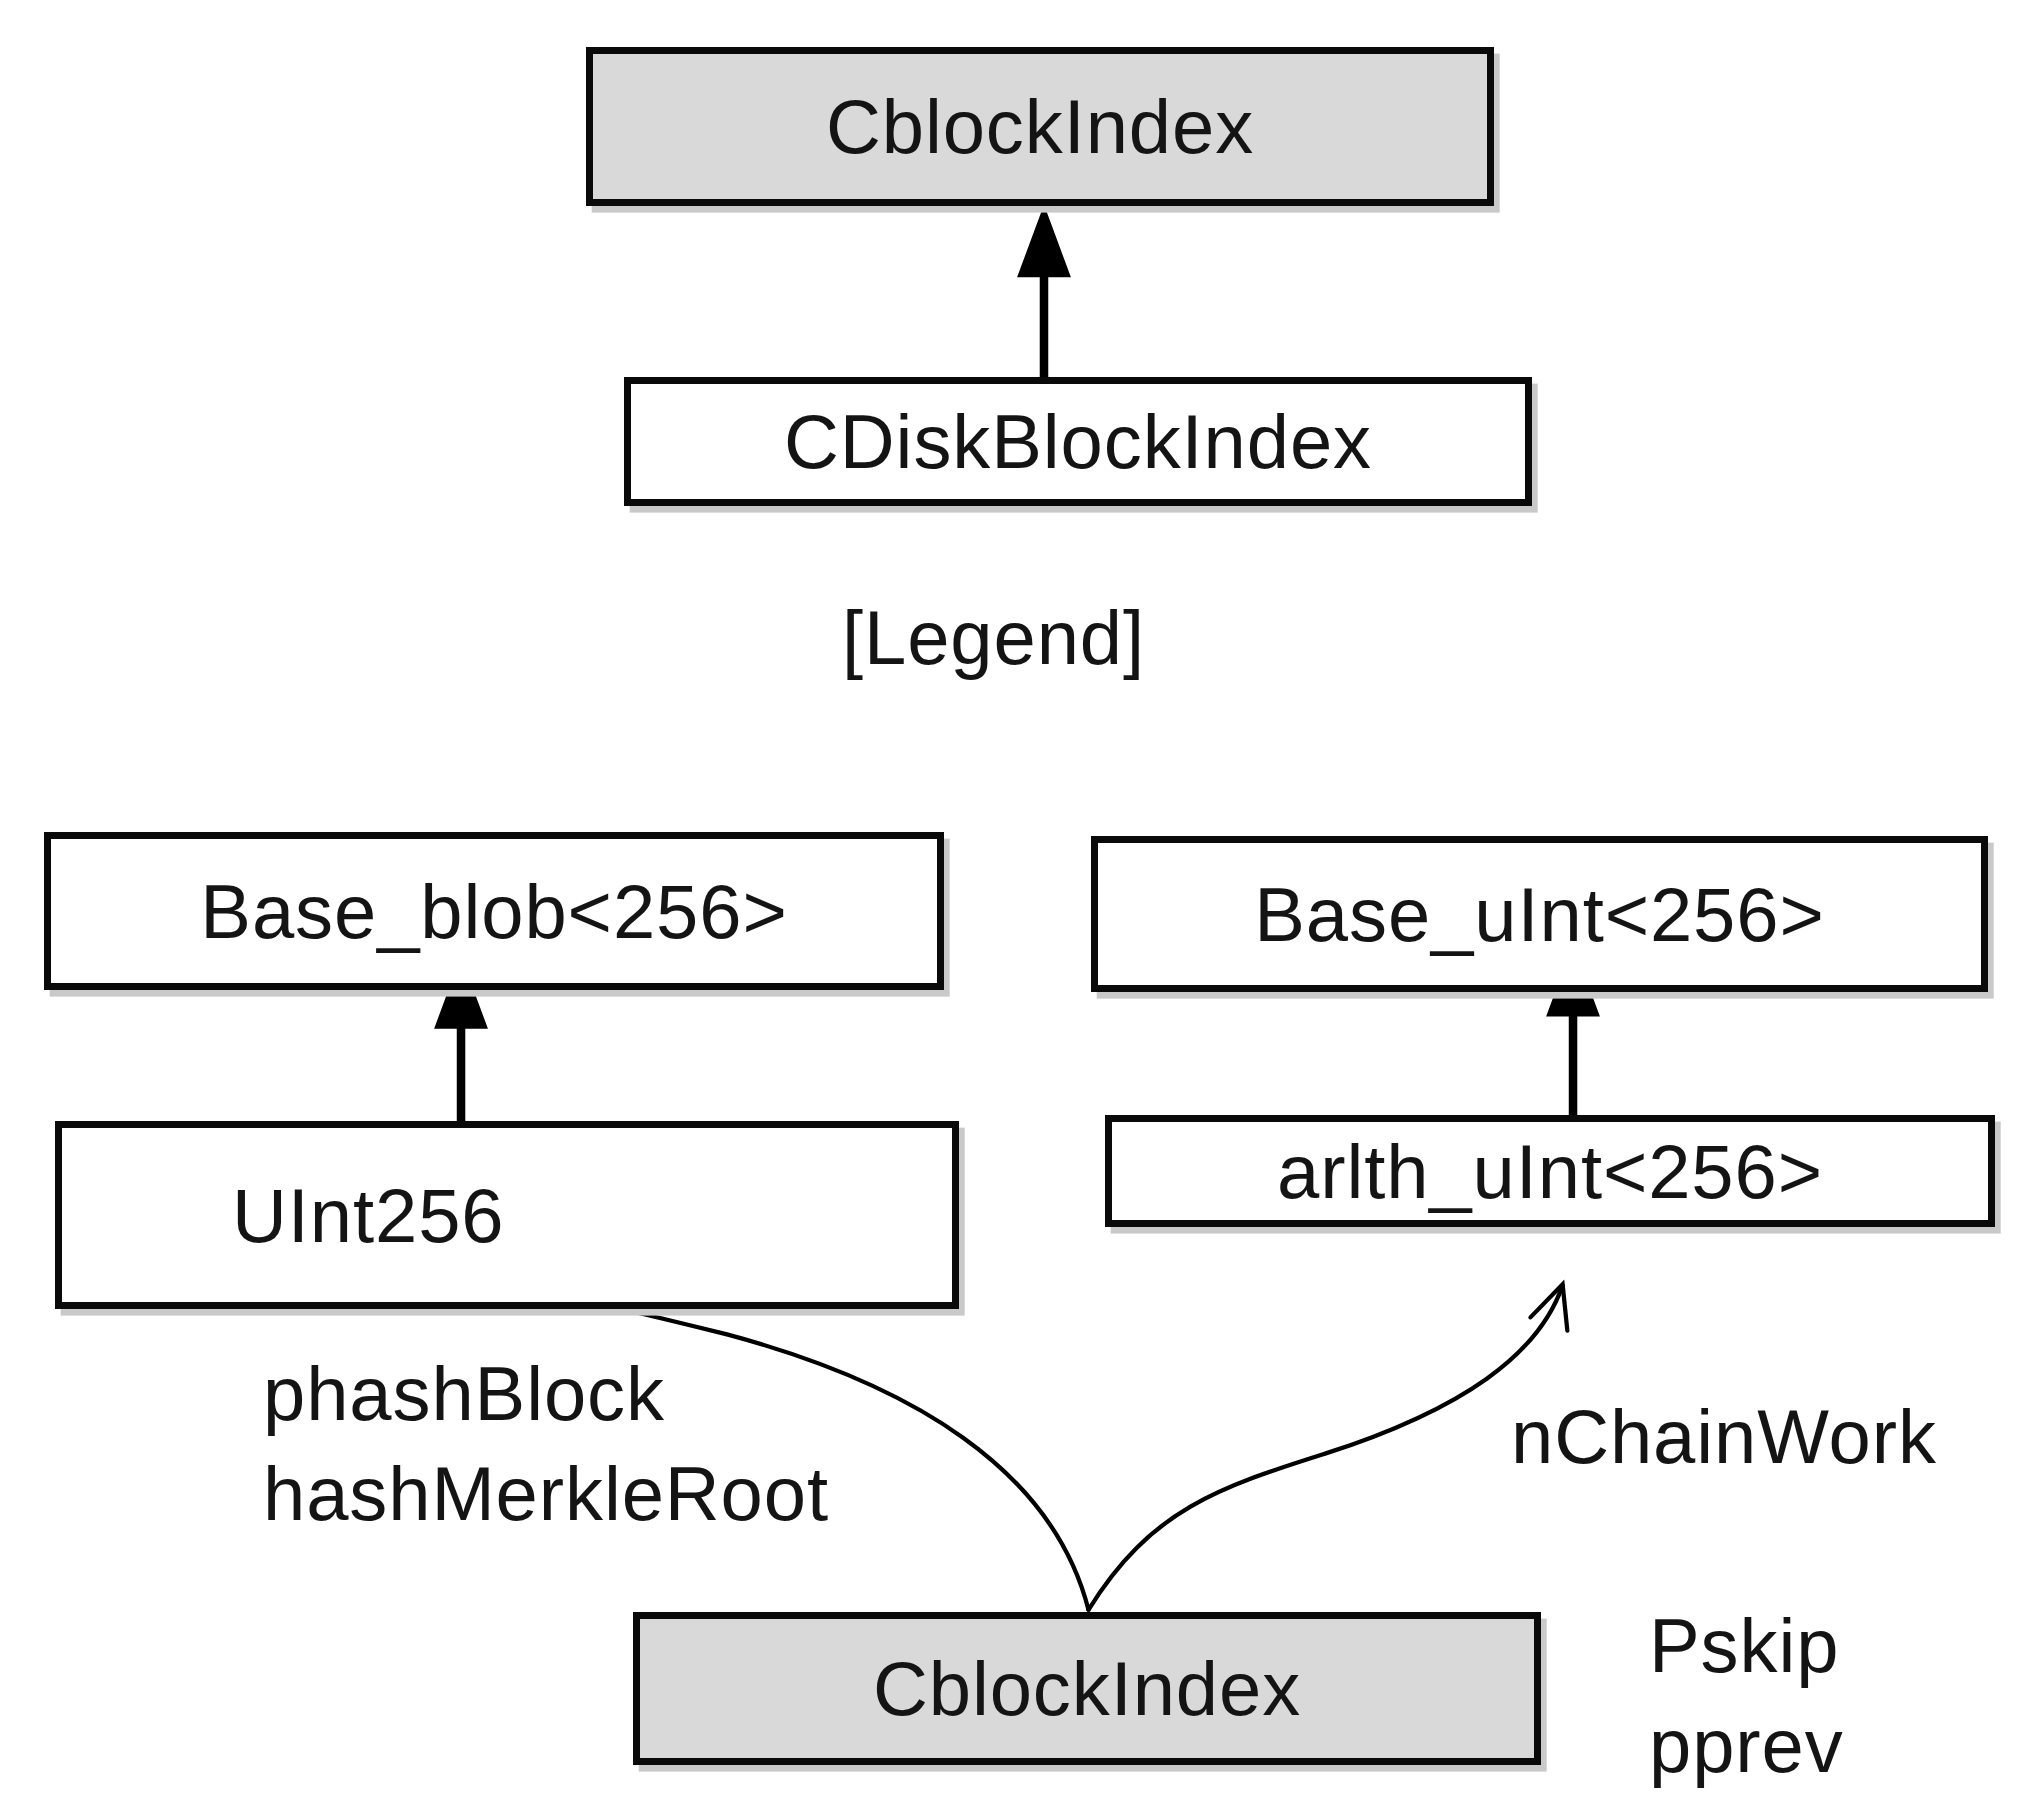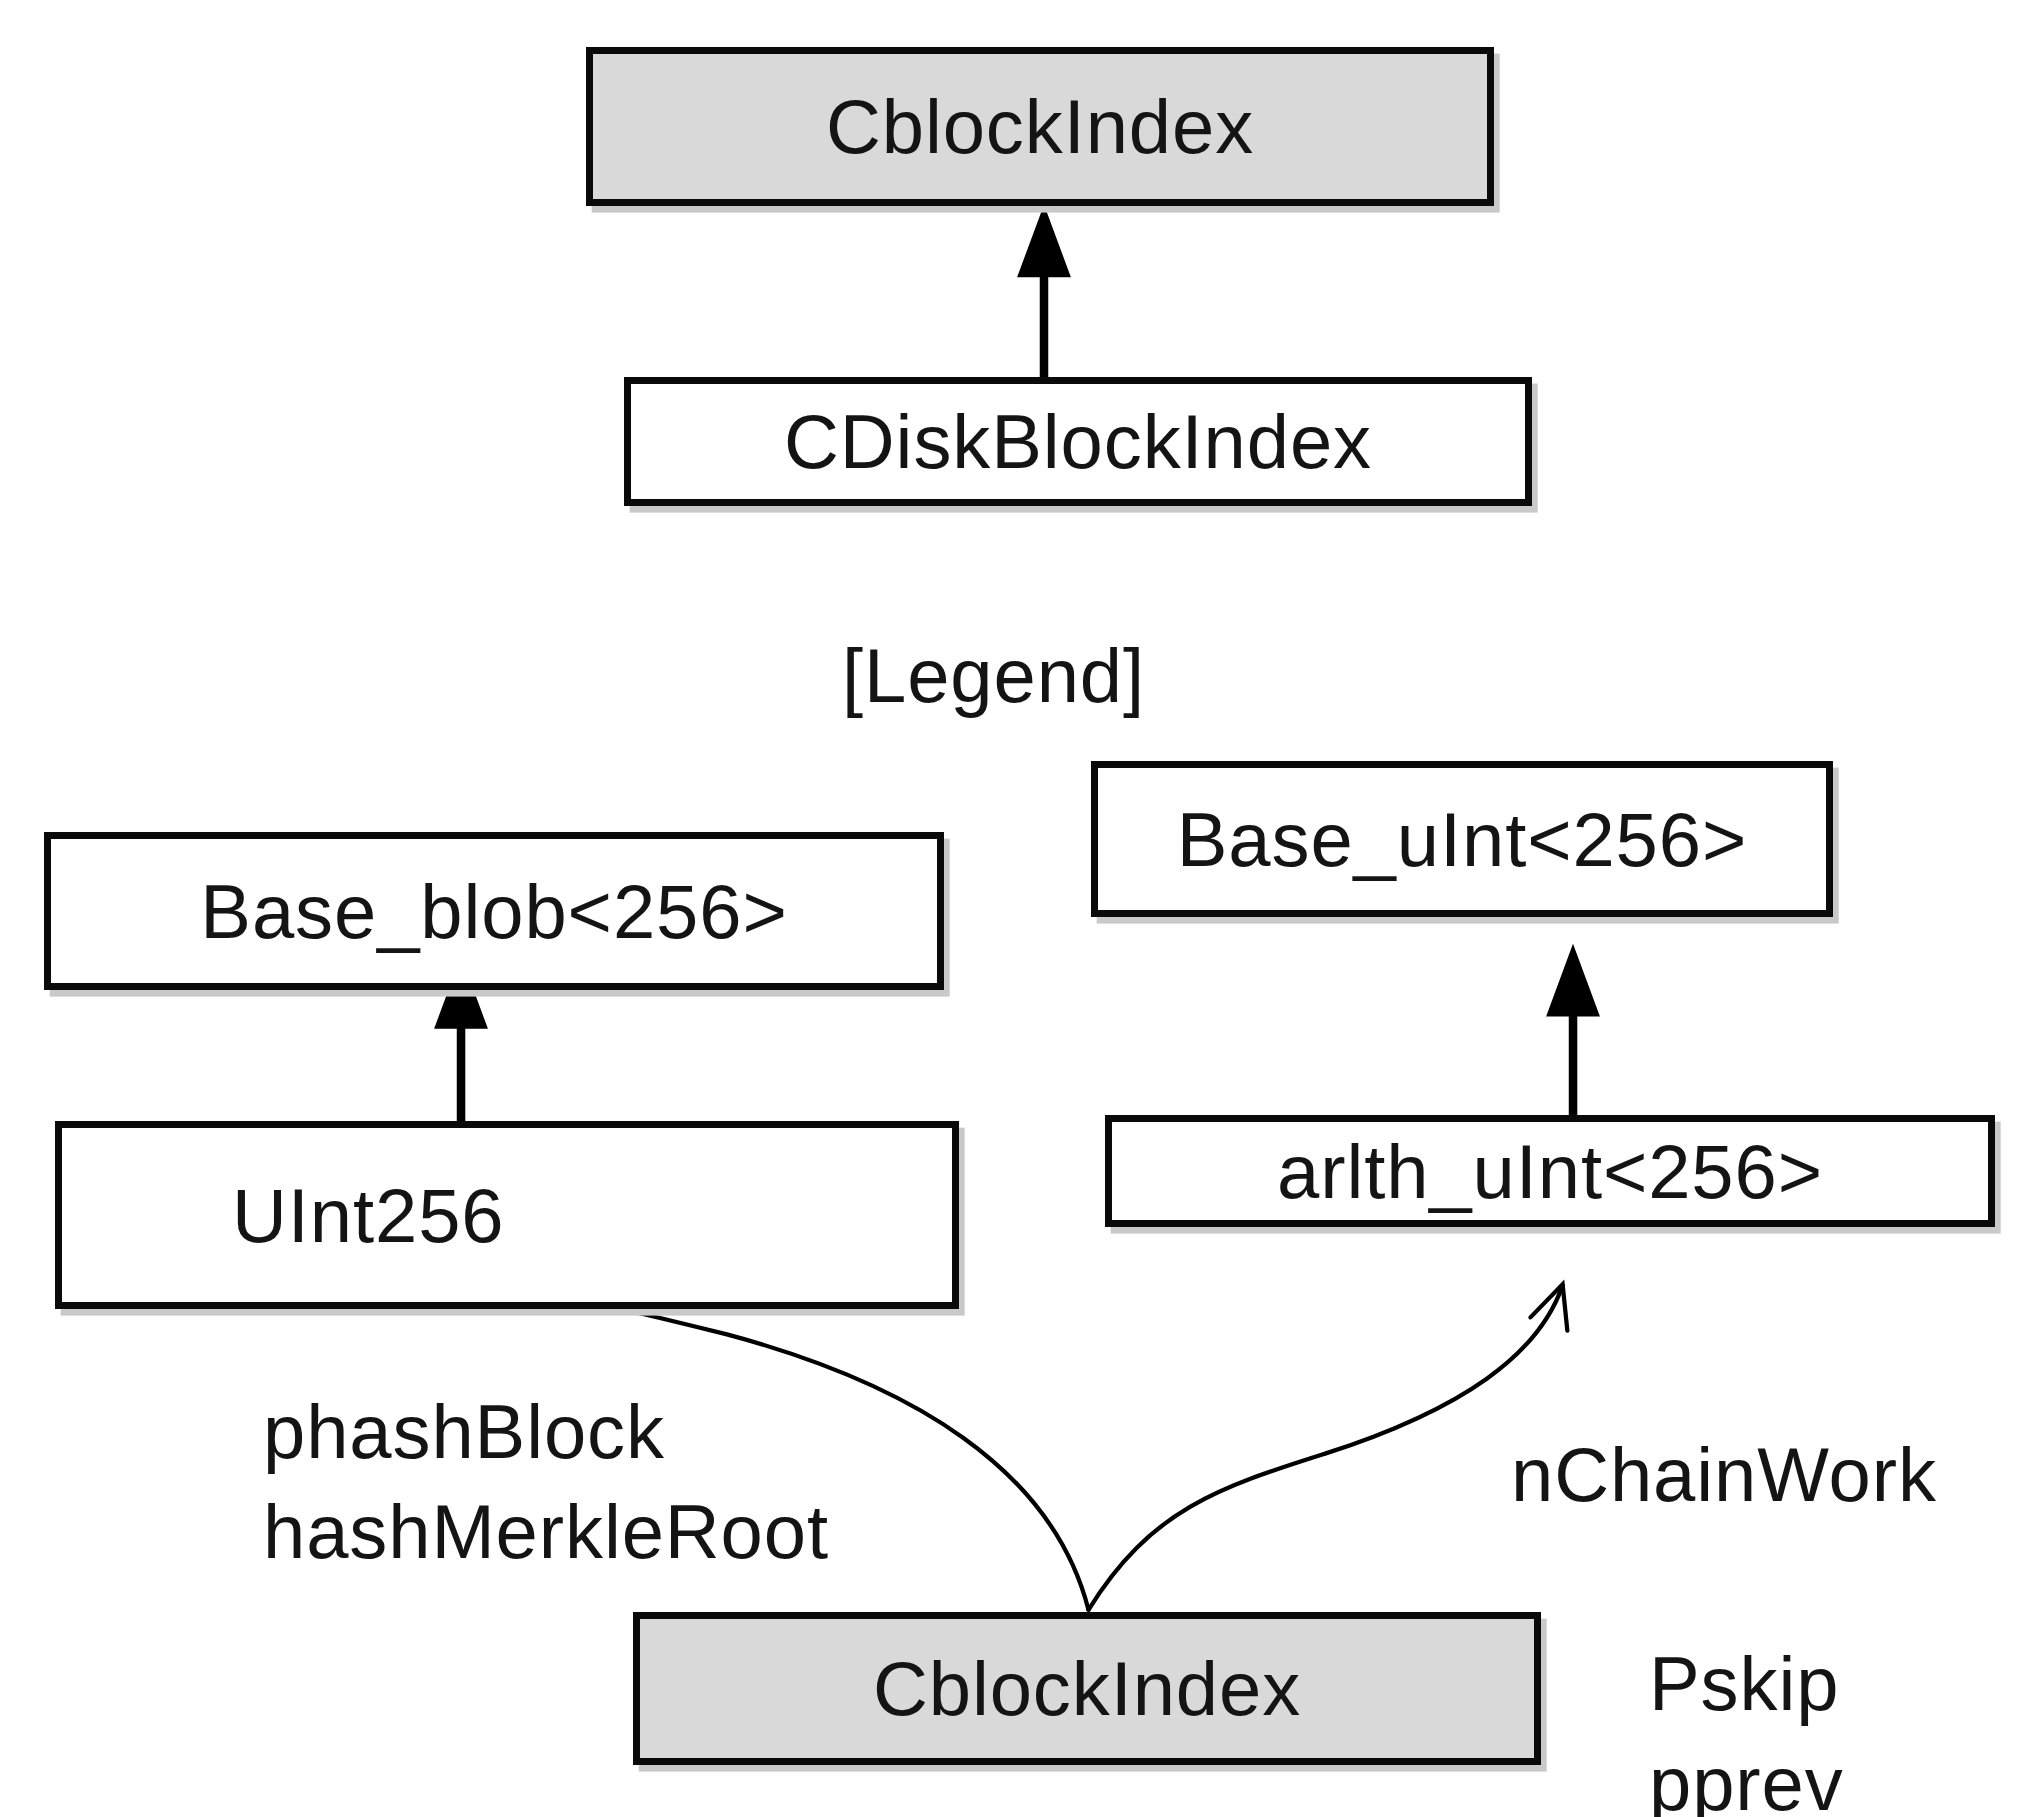--- a/index.html
+++ b/index.html
@@ -38,21 +38,20 @@
     white-space: nowrap;
   }
   .box.highlight { background: var(--class-fill, #d9d9d9); }
   .box.left-text { justify-content: flex-start; padding-left: 170px; }
   .caption {
     position: absolute;
     z-index: 2;
     font-size: 76px;
     letter-spacing: 0.9px;
     white-space: nowrap;
-    margin-top: 38px;
   }
   .caption .line { display: block; line-height: 1.32; }
   .centered { text-align: center; }
 </style>
 </head>
 <body>
 
 <div class="stage" style="--bg: #ffffff; --line: #000000; --class-fill: #d9d9d9; --plain-fill: #ffffff;">
 
   <svg class="arrows" viewBox="0 0 2150 1921" xmlns="http://www.w3.org/2000/svg">
@@ -90,21 +89,21 @@
   <div class="box" style="left:624px; top:377px; width:908px; height:129px;">
     <span>CDiskBlockIndex</span>
   </div>
 
   <div class="caption centered" style="left:615px; top:594px; width:757px;">[Legend]</div>
 
   <div class="box" style="left:44px; top:800px; width:900px; height:158px;margin-top:32px;">
     <span>Base_blob&lt;256&gt;</span>
   </div>
 
-  <div class="box" style="left:1091px; top:761px; width:742px; height:156px;">
+  <div class="box" style="left:1091px; top:836px; width:897px; height:156px;">
     <span>Base_uInt&lt;256&gt;</span>
   </div>
 
   <div class="box left-text" style="left:55px; top:1121px; width:904px; height:188px;">
     <span>UInt256</span>
   </div>
 
   <div class="box" style="left:1105px; top:1115px; width:890px; height:112px;">
     <span>arlth_uInt&lt;256&gt;</span>
   </div>

